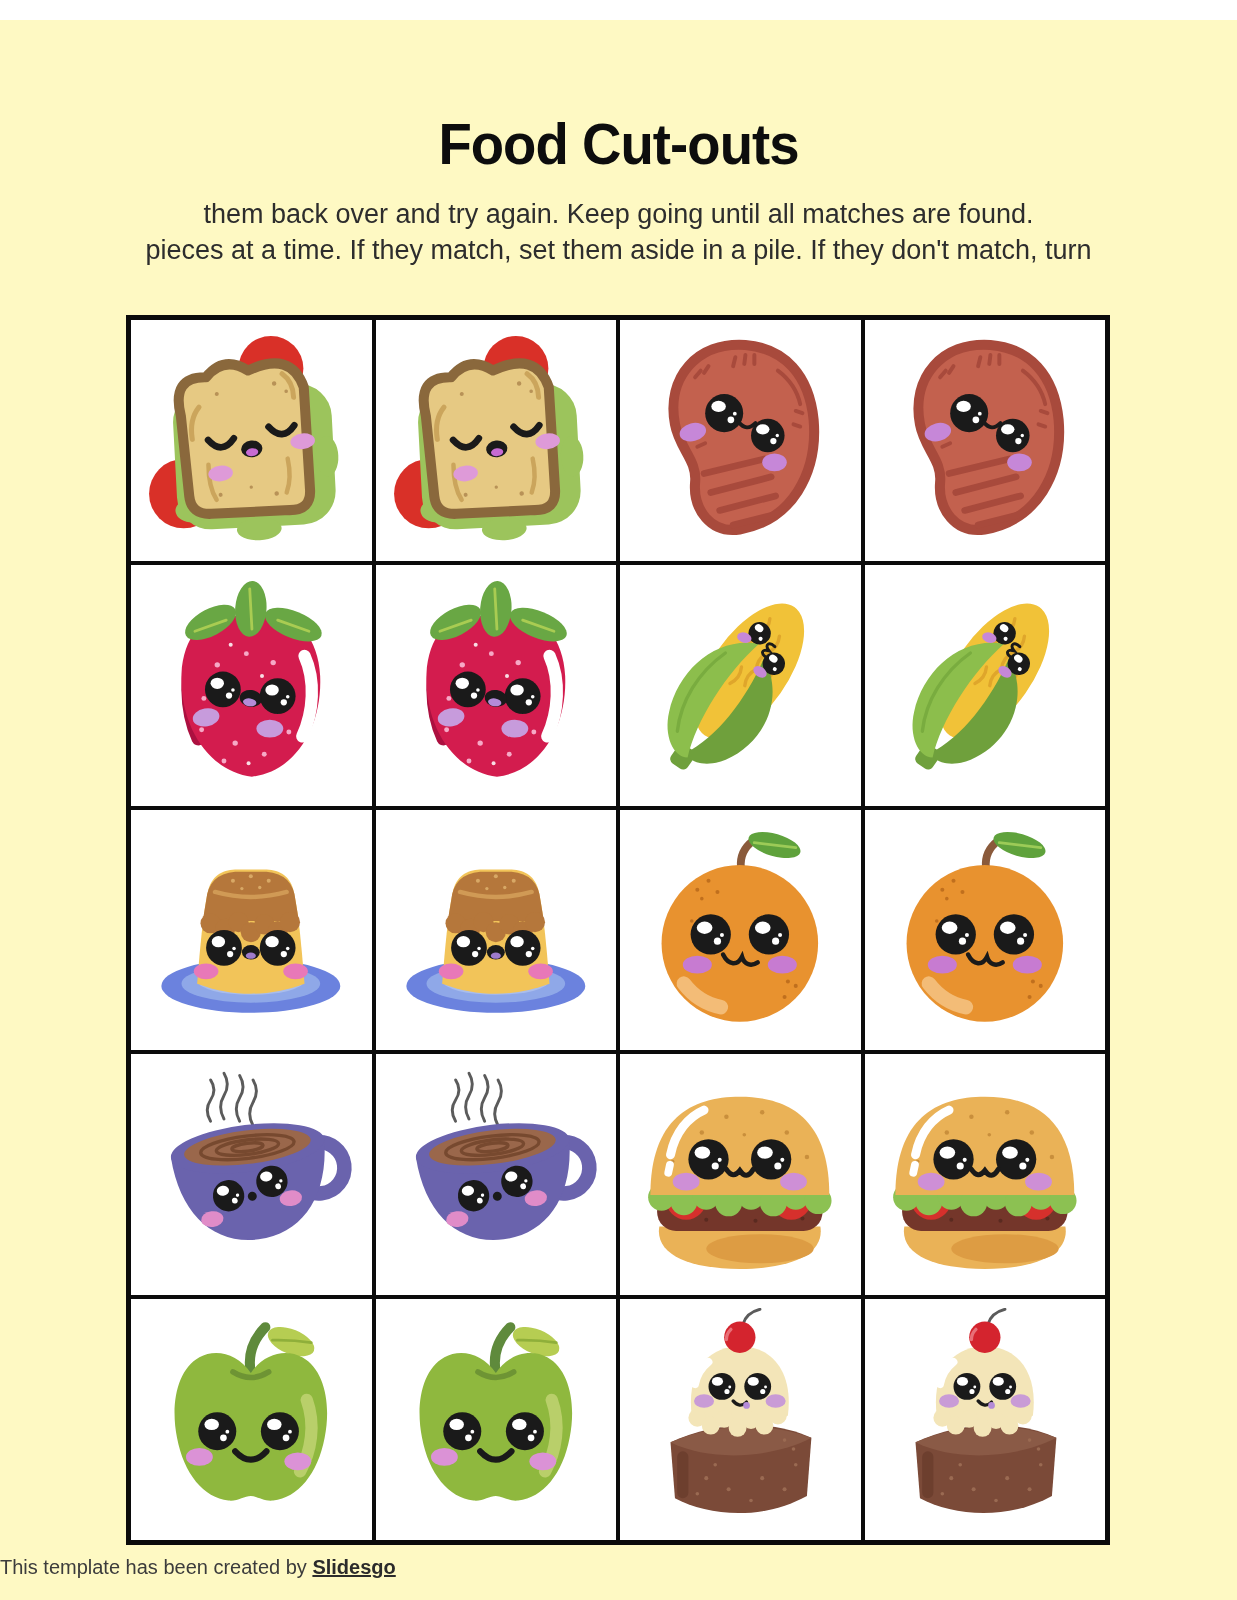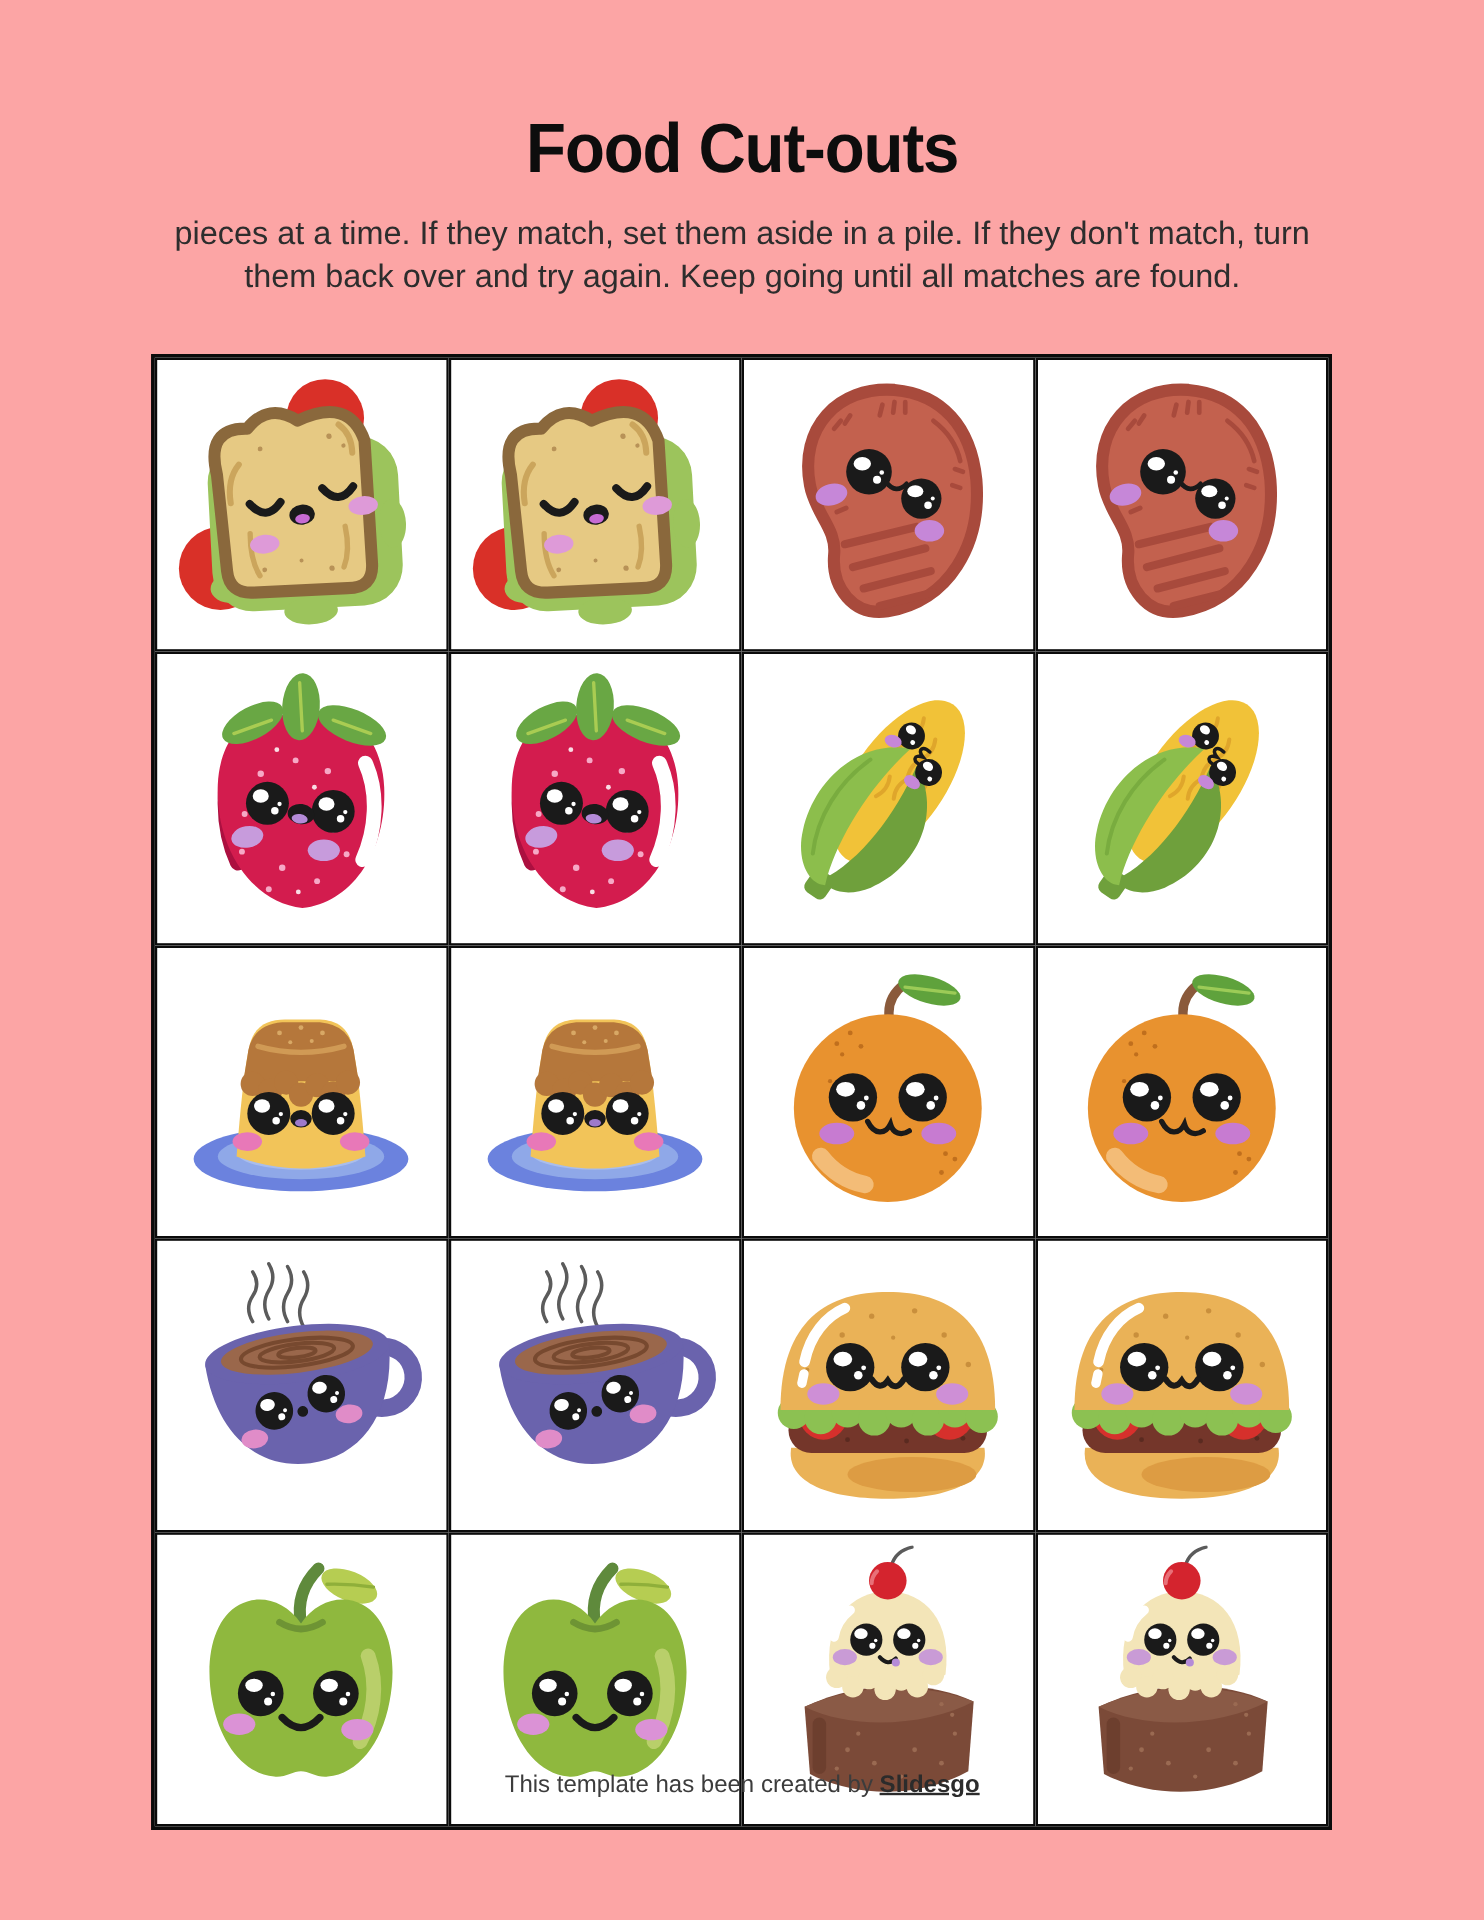--- a/index.html
+++ b/index.html
@@ -1,55 +1,55 @@
 <!DOCTYPE html>
 <html><head>
 <meta charset="utf-8">
 <style>
   html,body{margin:0;padding:0;}
   body{
     width:1237px;height:1600px;position:relative;background:#ffffff;
     font-family:"Liberation Sans",sans-serif;overflow:hidden;
   }
-  .page{position:absolute;inset:0;background:#fca5a5;}
+  .page{position:absolute;inset:0;background:#fef9c3;margin-top:20px;}
   .title{
     position:absolute;top:90px;left:0;width:100%;text-align:center;
     font-size:58px;font-weight:800;color:#0d0d0d;letter-spacing:-1px;
     transform:scaleX(.94);
   }
   .instructions{
     position:absolute;top:176px;left:0;width:100%;text-align:center;
     font-size:27px;line-height:36px;color:#2d2d2d;
   }
   .grid{
     position:absolute;left:126px;top:295px;width:984px;height:1230px;
     display:grid;grid-template-columns:repeat(4,1fr);grid-template-rows:repeat(5,1fr);
     border:3px solid #0b0b0b;box-sizing:border-box;background:#0b0b0b;
   }
   .cell{
     border:2px solid #0b0b0b;background:#ffffff;
     display:flex;align-items:center;justify-content:center;overflow:hidden;
   }
   .cell svg{width:93%;height:93%;display:block;}
   .footer{
-    position:absolute;top:1476px;left:0;width:100%;text-align:center;
+    position:absolute;top:1536px;left:0;width:100%;text-align:left;
     font-size:20px;color:#3c3c3c;
   }
   .footer a{color:#2b2b2b;font-weight:bold;text-decoration:underline;cursor:pointer;}
 </style>
 </head>
 <body>
 
 <div class="page">
 
   <div class="title">Food Cut-outs</div>
 
   <div class="instructions">
+    <div>them back over and try again. Keep going until all matches are found.</div>
     <div>pieces at a time. If they match, set them aside in a pile. If they don't match, turn</div>
-    <div>them back over and try again. Keep going until all matches are found.</div>
   </div>
 
   <div class="grid">
       <div class="cell">
         <svg viewBox="0 0 200 200">
     <circle cx="118" cy="36" r="29" fill="#D93028"></circle>
     <circle cx="40" cy="148" r="31" fill="#D93028"></circle>
     <g transform="rotate(-3 100 112)">
       <rect x="32" y="52" width="142" height="126" rx="30" fill="#9CC45C"></rect>
       <ellipse cx="46" cy="160" rx="16" ry="11" fill="#9CC45C"></ellipse>

